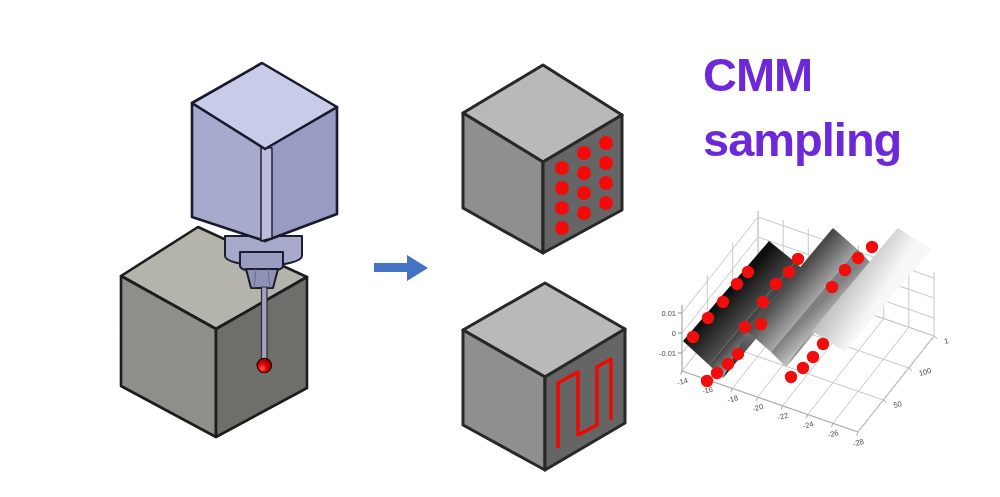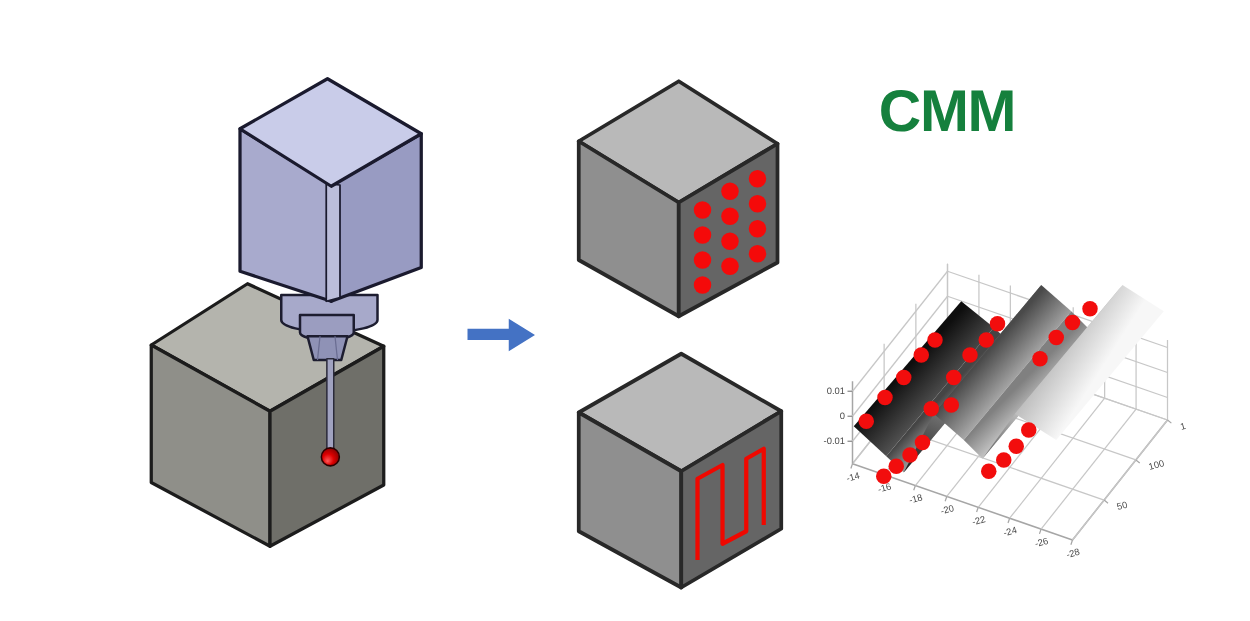--- a/index.html
+++ b/index.html
@@ -1,20 +1,20 @@
 <!DOCTYPE html>
 <html><head>
 <meta charset="utf-8">
 <style>
   html,body{margin:0;padding:0;background:#ffffff;}
   .canvas{position:relative;width:1000px;height:497px;background:#ffffff;overflow:hidden;
           font-family:"Liberation Sans",sans-serif;}
   .gfx{position:absolute;left:0;top:0;width:1000px;height:497px;}
-  .title{position:absolute;left:703px;top:56px;font-weight:700;font-size:47px;line-height:65px;
-         color:#15803d;letter-spacing:-1px;white-space:nowrap;}
+  .title{position:absolute;left:703px;top:42px;font-weight:700;font-size:47px;line-height:65px;
+         color:#6d28d9;letter-spacing:-1px;white-space:nowrap;}
 </style>
 </head>
 <body>
 
 <div class="canvas">
   <svg class="gfx" id="gfx" viewBox="0 0 1000 497" xmlns="http://www.w3.org/2000/svg">
       <defs>
         <radialGradient id="ballGrad" gradientUnits="userSpaceOnUse" cx="263" cy="366" r="10" fx="262" fy="369">
           <stop offset="0" stop-color="#ff5a5a"></stop>
           <stop offset="0.45" stop-color="#dd0000"></stop>
@@ -182,14 +182,15 @@
         <circle cx="813" cy="357" r="6.2" fill="#f20d0d"></circle>
         <circle cx="823" cy="344" r="6.2" fill="#f20d0d"></circle>
         <circle cx="832" cy="287" r="6.2" fill="#f20d0d"></circle>
         <circle cx="845" cy="270" r="6.2" fill="#f20d0d"></circle>
         <circle cx="858" cy="258" r="6.2" fill="#f20d0d"></circle>
         <circle cx="872" cy="247" r="6.2" fill="#f20d0d"></circle>
       </g>
     </svg>
   <div class="title">
     <div>CMM</div>
+    <div>sampling</div>
   </div>
 </div>
 
 </body></html>

